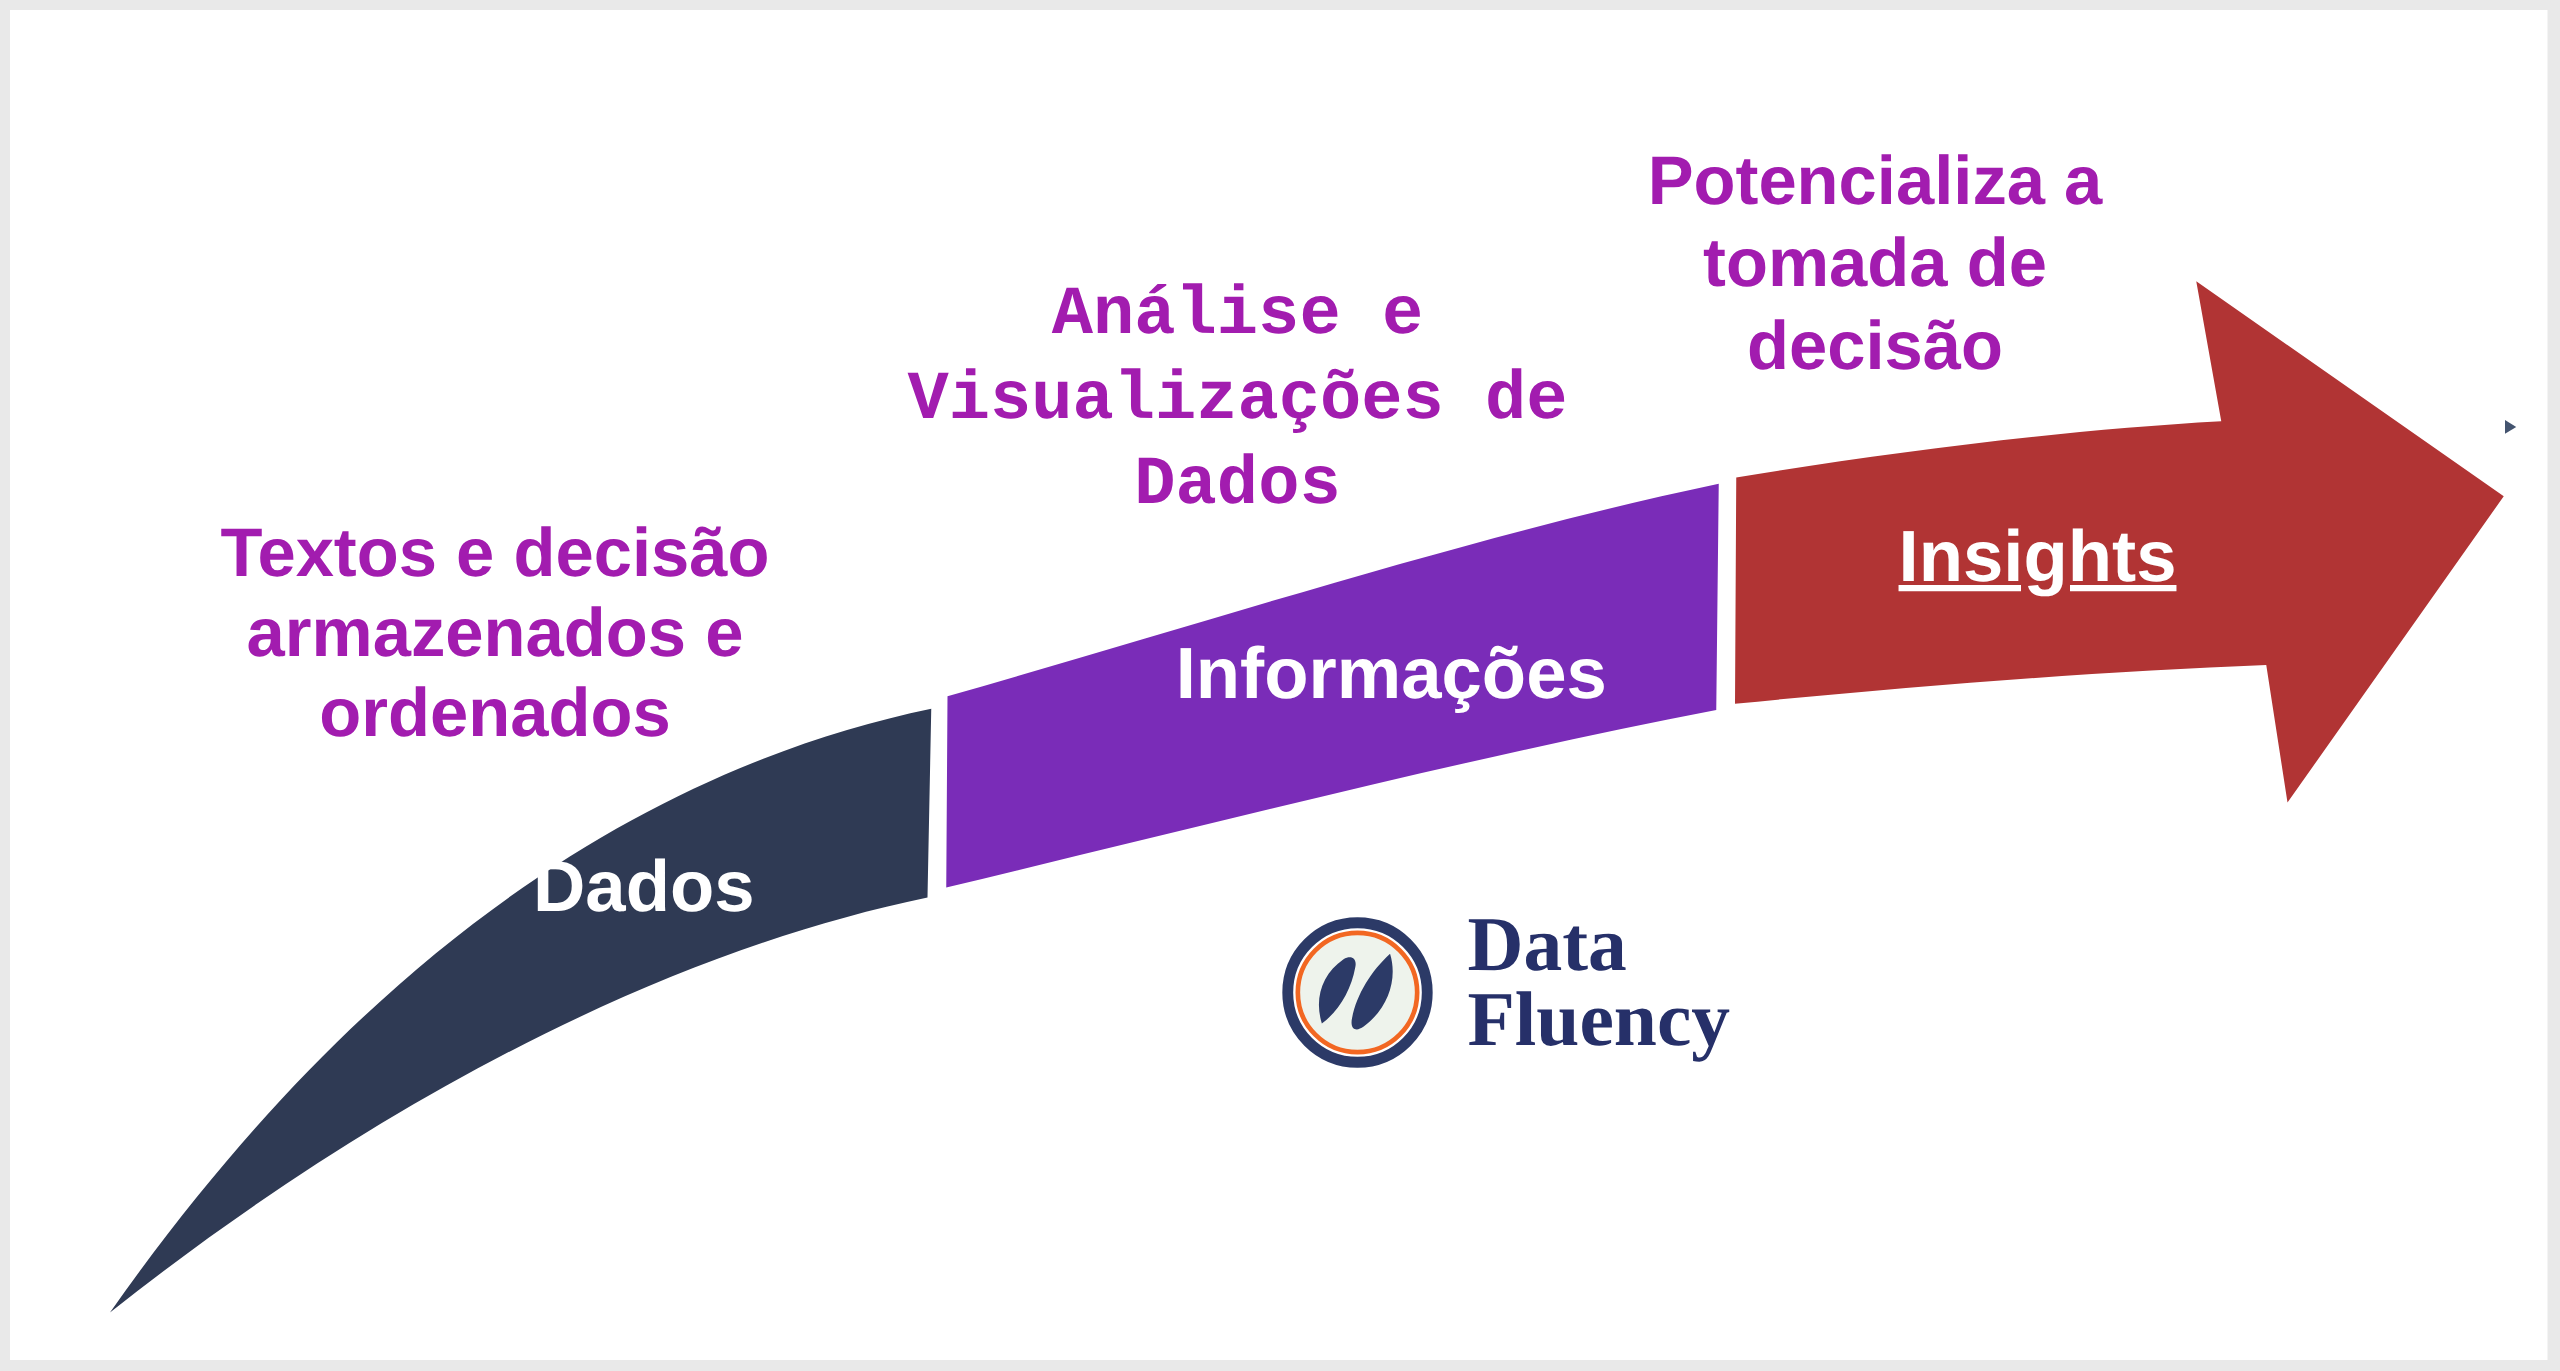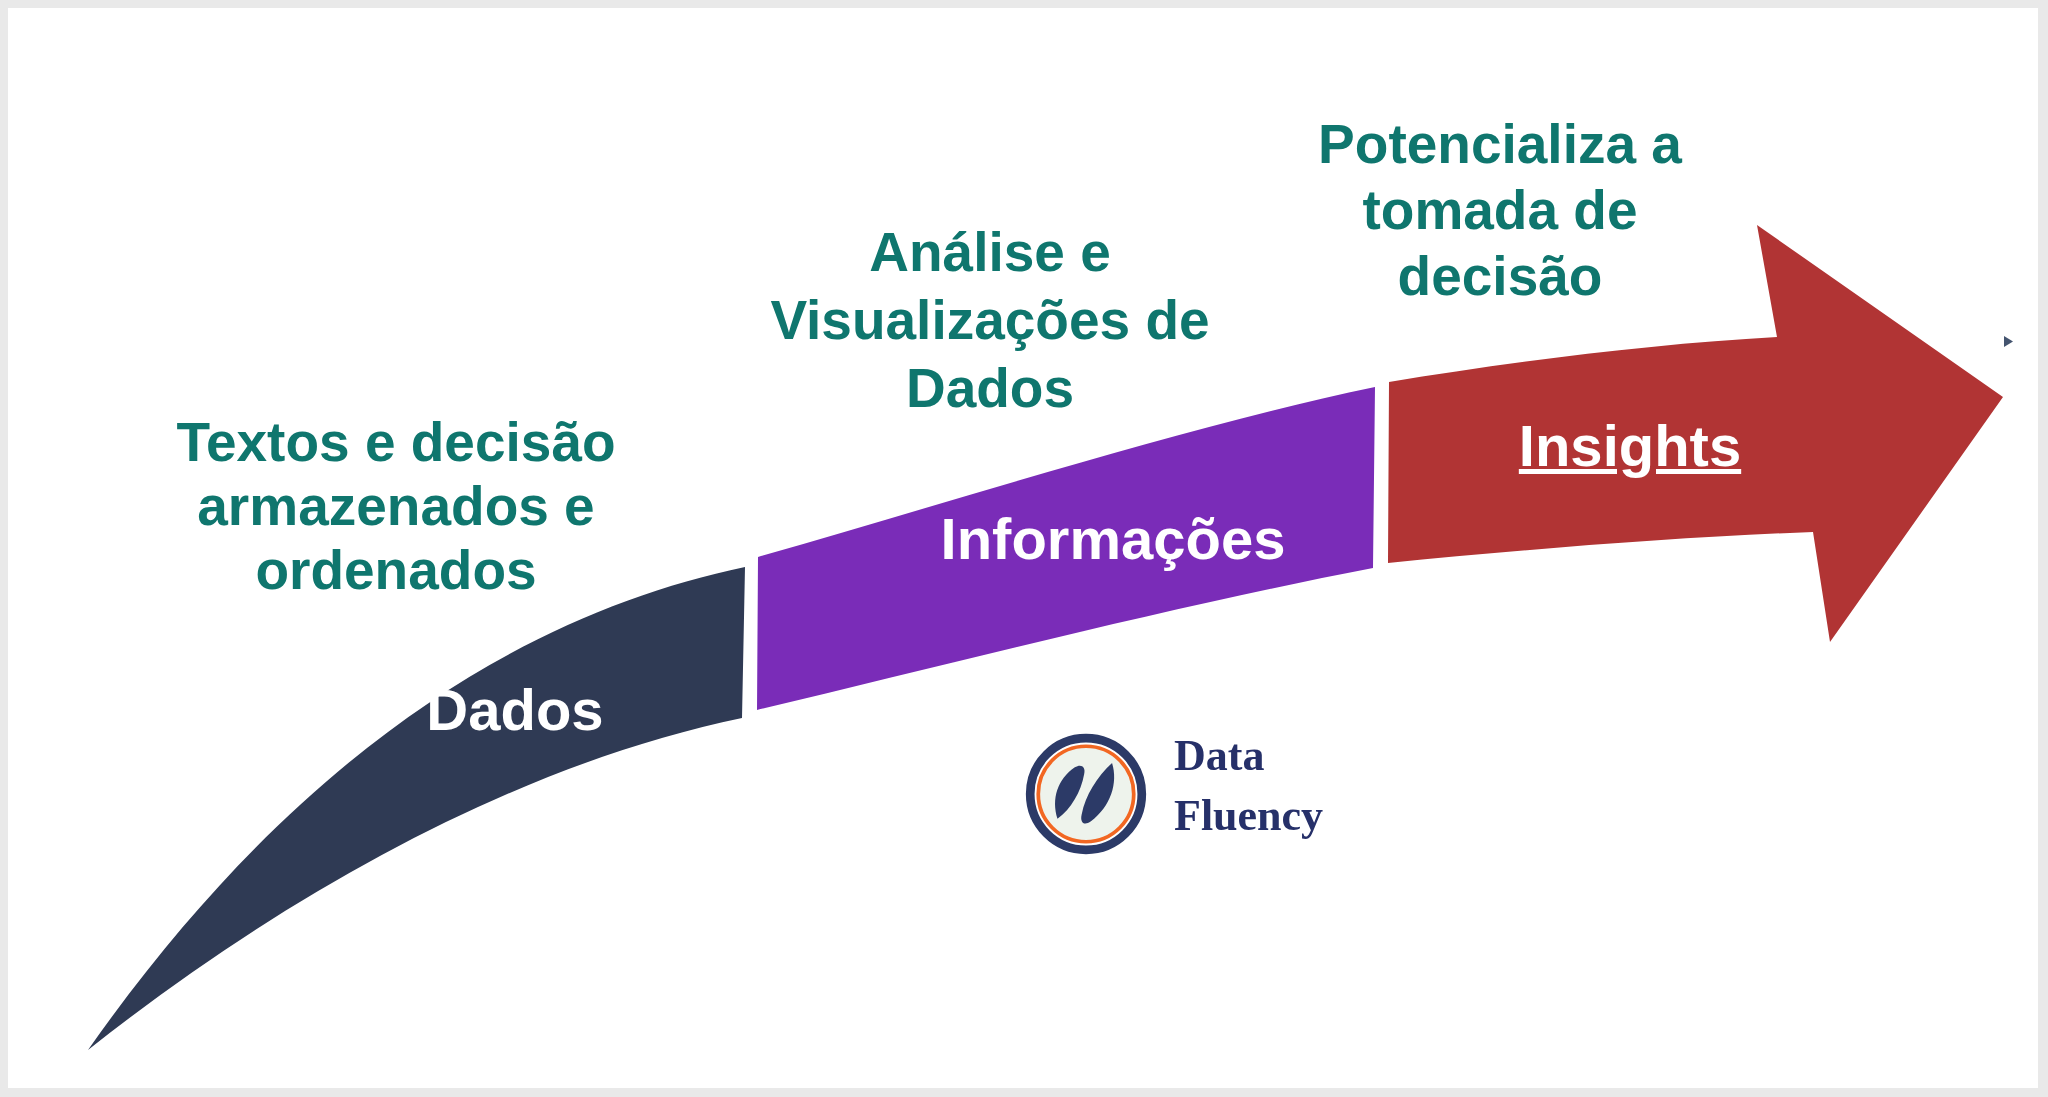--- a/index.html
+++ b/index.html
@@ -10,47 +10,47 @@
     overflow:hidden;
   }
   #app{position:relative;width:2048px;height:1097px;}
   .canvas{
     position:absolute;left:8px;top:8px;right:10px;bottom:9px;
     background:#ffffff;
   }
   .swoosh-svg{position:absolute;left:0;top:0;width:2048px;height:1097px;}
   .annotation{
     position:absolute;
-    color:#0f766e;
+    color:#a21caf;
     font-weight:700;
     text-align:center;
     white-space:pre-line;
   }
   .annotation.a1{left:46px;top:410px;width:700px;font-size:55px;line-height:64px;}
-  .annotation.a2{left:640px;top:218px;width:700px;font-size:55px;line-height:68px;}
+  .annotation.a2{left:640px;top:218px;width:700px;font-size:55px;line-height:68px;font-family:Liberation Mono, monospace;}
   .annotation.a3{left:1150px;top:111px;width:700px;font-size:55px;line-height:66px;}
   .stage-label{
     position:absolute;
     color:#ffffff;
     font-weight:700;
     text-align:center;
     font-size:58px;
     line-height:70px;
   }
   .stage-label.dados{left:315px;top:675px;width:400px;}
   .stage-label.informacoes{left:913px;top:504px;width:400px;}
   .stage-label.insights{left:1430px;top:411px;width:400px;text-decoration:underline;}
   .logo{position:absolute;left:1024px;top:732px;display:flex;align-items:flex-start;}
   .logo-icon{width:124px;height:124px;display:block;}
   .logo-text{
     margin-left:26px;
     margin-top:-6px;
     font-family:"Liberation Serif", serif;
     font-weight:700;
-    font-size:44px;
+    font-size:62px;
     line-height:60px;
     color:#263069;
     white-space:pre-line;
   }
 </style>
 </head>
 <body>
 
 <div id="app">
   <div class="canvas"></div>

